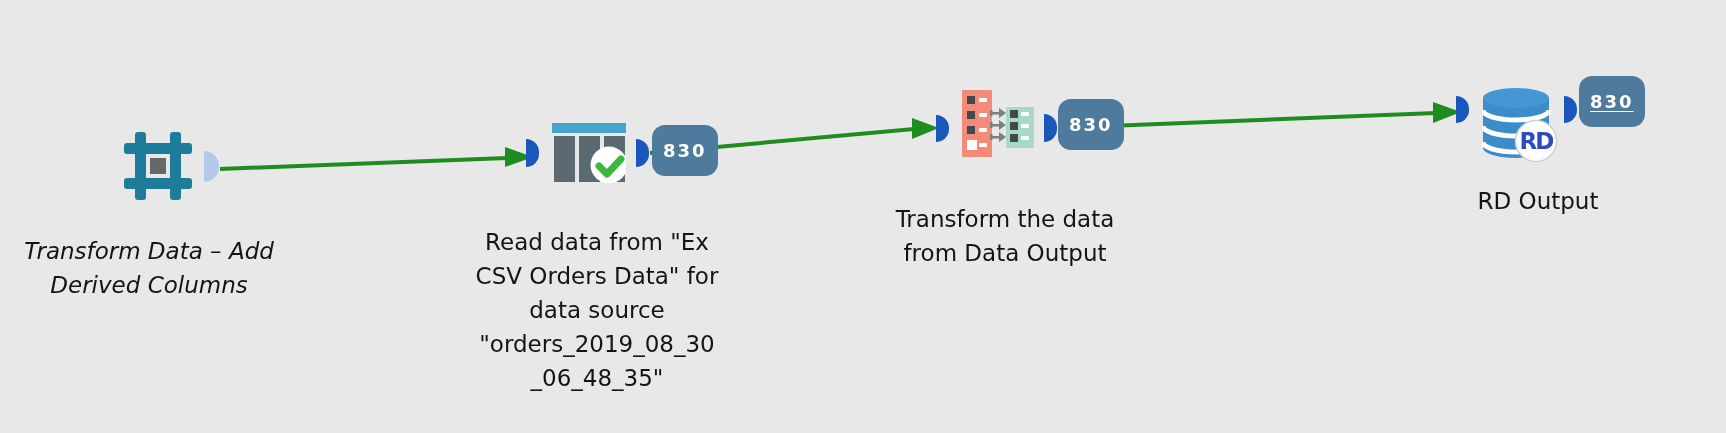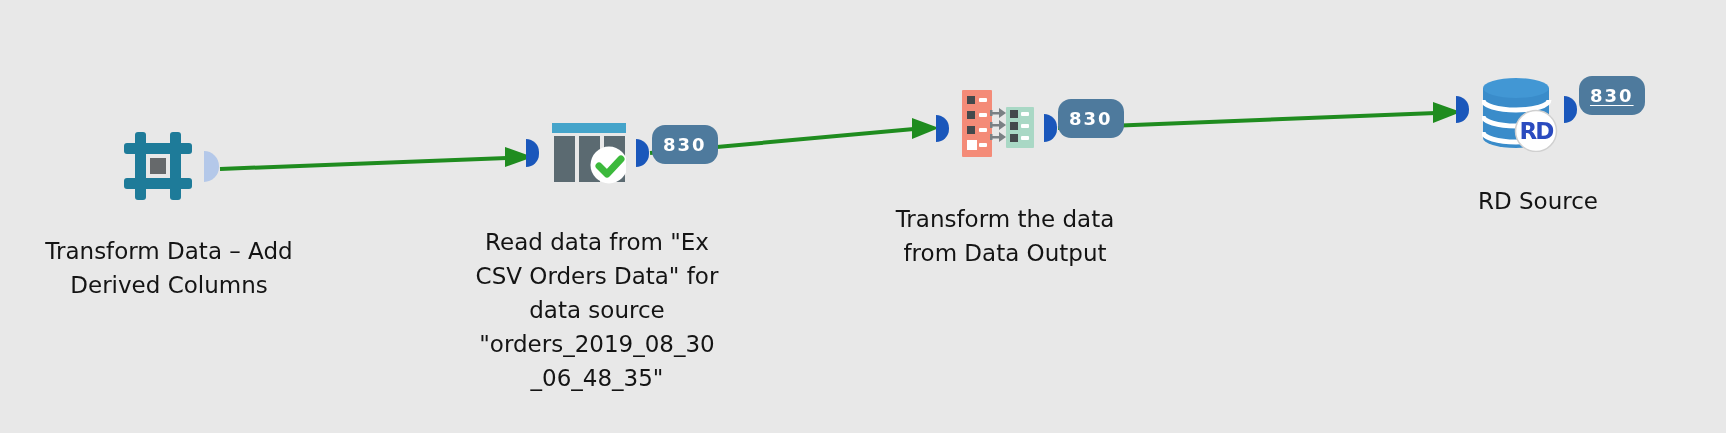--- a/index.html
+++ b/index.html
@@ -15,21 +15,21 @@
     font-size:23px;line-height:34px;color:#141414;
   }
   
   .port{
     position:absolute;width:13px;height:28px;
     background:#1a57bb;border-radius:0 14px 14px 0;
   }
   .port.idle{background:#b4c8e9;width:15px;height:31px;border-radius:0 16px 16px 0;}
   
   .badge{
-    position:absolute;height:25px;padding:7px 11px;border-radius:13px;
+    position:absolute;height:25px;padding:13px 11px;border-radius:13px;
     background:#4e7a9d;color:#ffffff;display:flex;align-items:center;
     font-size:18px;font-weight:bold;letter-spacing:2px;
   }
   .badge.link span{text-decoration:underline;text-underline-offset:3px;}
   svg{display:block;}
   #wires{position:absolute;left:0;top:0;}
 </style>
 </head>
 <body>
 
@@ -51,21 +51,21 @@
 <div class="abs" style="left:122px;top:130px;width:100px;height:72px;">
   <svg width="72" height="72" viewBox="0 0 72 72">
     <rect x="13" y="2" width="11" height="68" rx="3" fill="#1e7b99"></rect>
     <rect x="48" y="2" width="11" height="68" rx="3" fill="#1e7b99"></rect>
     <rect x="2" y="13" width="68" height="11" rx="3" fill="#1e7b99"></rect>
     <rect x="2" y="48" width="68" height="11" rx="3" fill="#1e7b99"></rect>
     <rect x="28" y="28" width="16" height="16" fill="#66696b"></rect>
   </svg>
 </div>
 <div class="port idle" style="left:204px;top:151px;"></div>
-<div class="node-label" style="left:24px;top:234px;width:290px;">Transform Data – Add
+<div class="node-label" style="left:4px;top:234px;width:290px;font-style:italic;">Transform Data – Add
 Derived Columns</div>
 
 <div class="abs" style="left:552px;top:117px;width:74px;height:68px;">
   <svg width="74" height="68" viewBox="0 0 74 68">
     <rect x="0" y="6" width="74" height="10" fill="#45a4ca"></rect>
     <rect x="2" y="19" width="21" height="46" fill="#5b6a71"></rect>
     <rect x="27" y="19" width="21" height="46" fill="#5b6a71"></rect>
     <rect x="52" y="19" width="21" height="46" fill="#5b6a71"></rect>
     <circle cx="57" cy="48" r="18.5" fill="#ffffff"></circle>
     <polyline points="47,49 55,57 69,42" fill="none" stroke="#3cb93c" stroke-width="7" stroke-linecap="round" stroke-linejoin="round"></polyline>
@@ -117,31 +117,31 @@
   </svg>
 </div>
 <div class="port" style="left:936px;top:115px;height:27px;"></div>
 <div class="port" style="left:1044px;top:114px;"></div>
 <div class="badge" style="left:1058px;top:99px;">
     <span>830</span>
   </div>
 <div class="node-label" style="left:855px;top:202px;width:300px;">Transform the data
 from Data Output</div>
 
-<div class="abs" style="left:1482px;top:76px;width:80px;height:76px;">
+<div class="abs" style="left:1482px;top:86px;width:80px;height:76px;">
   <svg width="80" height="76" viewBox="0 0 80 76">
     <path d="M1,12 v50 a33,10 0 0 0 66,0 v-50 z" fill="#3a8cca"></path>
     <ellipse cx="34" cy="12" rx="33" ry="10" fill="#4297d4"></ellipse>
     <path d="M1,24 a33,10 0 0 0 66,0" fill="none" stroke="#ffffff" stroke-width="5"></path>
     <path d="M1,40 a33,10 0 0 0 66,0" fill="none" stroke="#ffffff" stroke-width="5"></path>
     <path d="M1,56 a33,10 0 0 0 66,0" fill="none" stroke="#ffffff" stroke-width="5"></path>
     <g>
       <circle cx="54" cy="55" r="20.5" fill="#ffffff" stroke="#d0d0d0" stroke-width="1.5"></circle>
       <text x="54" y="63" text-anchor="middle" font-size="23" font-weight="bold" letter-spacing="-2" fill="#2b4bbf">RD</text>
     </g>
   </svg>
 </div>
 <div class="port" style="left:1456px;top:96px;height:27px;"></div>
 <div class="port" style="left:1564px;top:96px;height:27px;"></div>
 <div class="badge link" style="left:1579px;top:76px;">
     <span>830</span>
   </div>
-<div class="node-label" style="left:1438px;top:184px;width:200px;">RD Source</div>
+<div class="node-label" style="left:1438px;top:184px;width:200px;">RD Output</div>
 
 </body></html>

